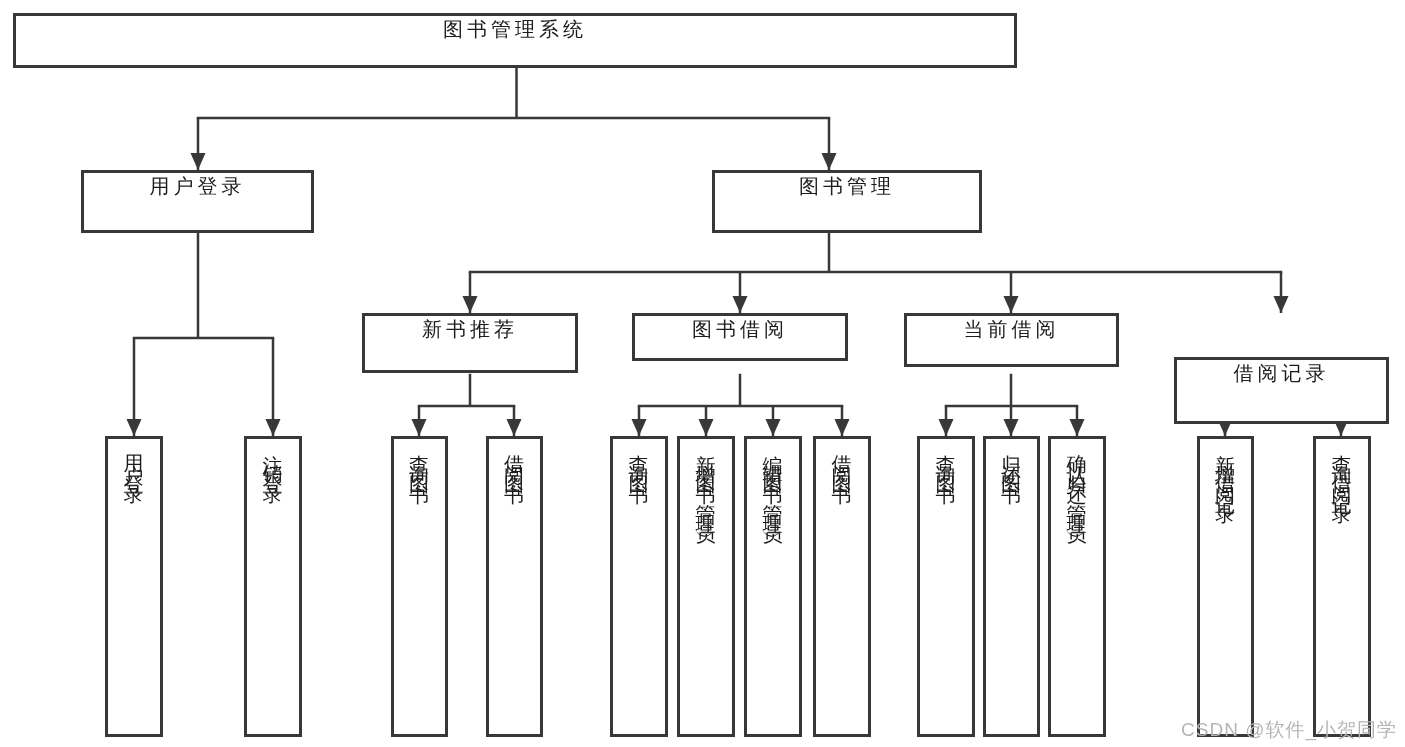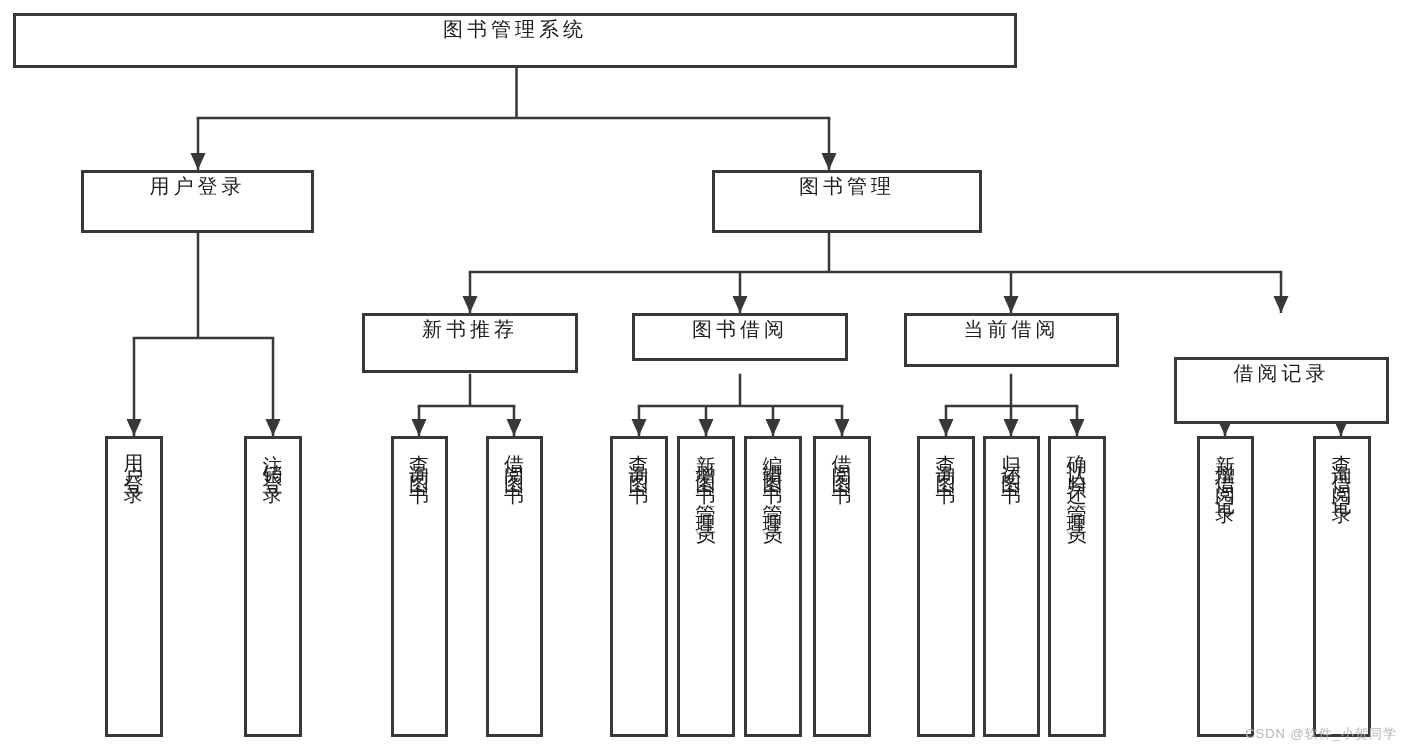--- a/index.html
+++ b/index.html
@@ -56,21 +56,21 @@
     font-size: 20px;
     line-height: 1;
     letter-spacing: 10px;
     color: var(--text);
     white-space: nowrap;
   }
   .watermark {
     position: absolute;
     right: 8px;
     bottom: 4px;
-    font-size: 13px;
+    font-size: 19px;
     letter-spacing: 1px;
     color: var(--watermark);
     z-index: 3;
     white-space: nowrap;
   }
 </style>
 </head>
 <body>
 
 <div class="stage">

